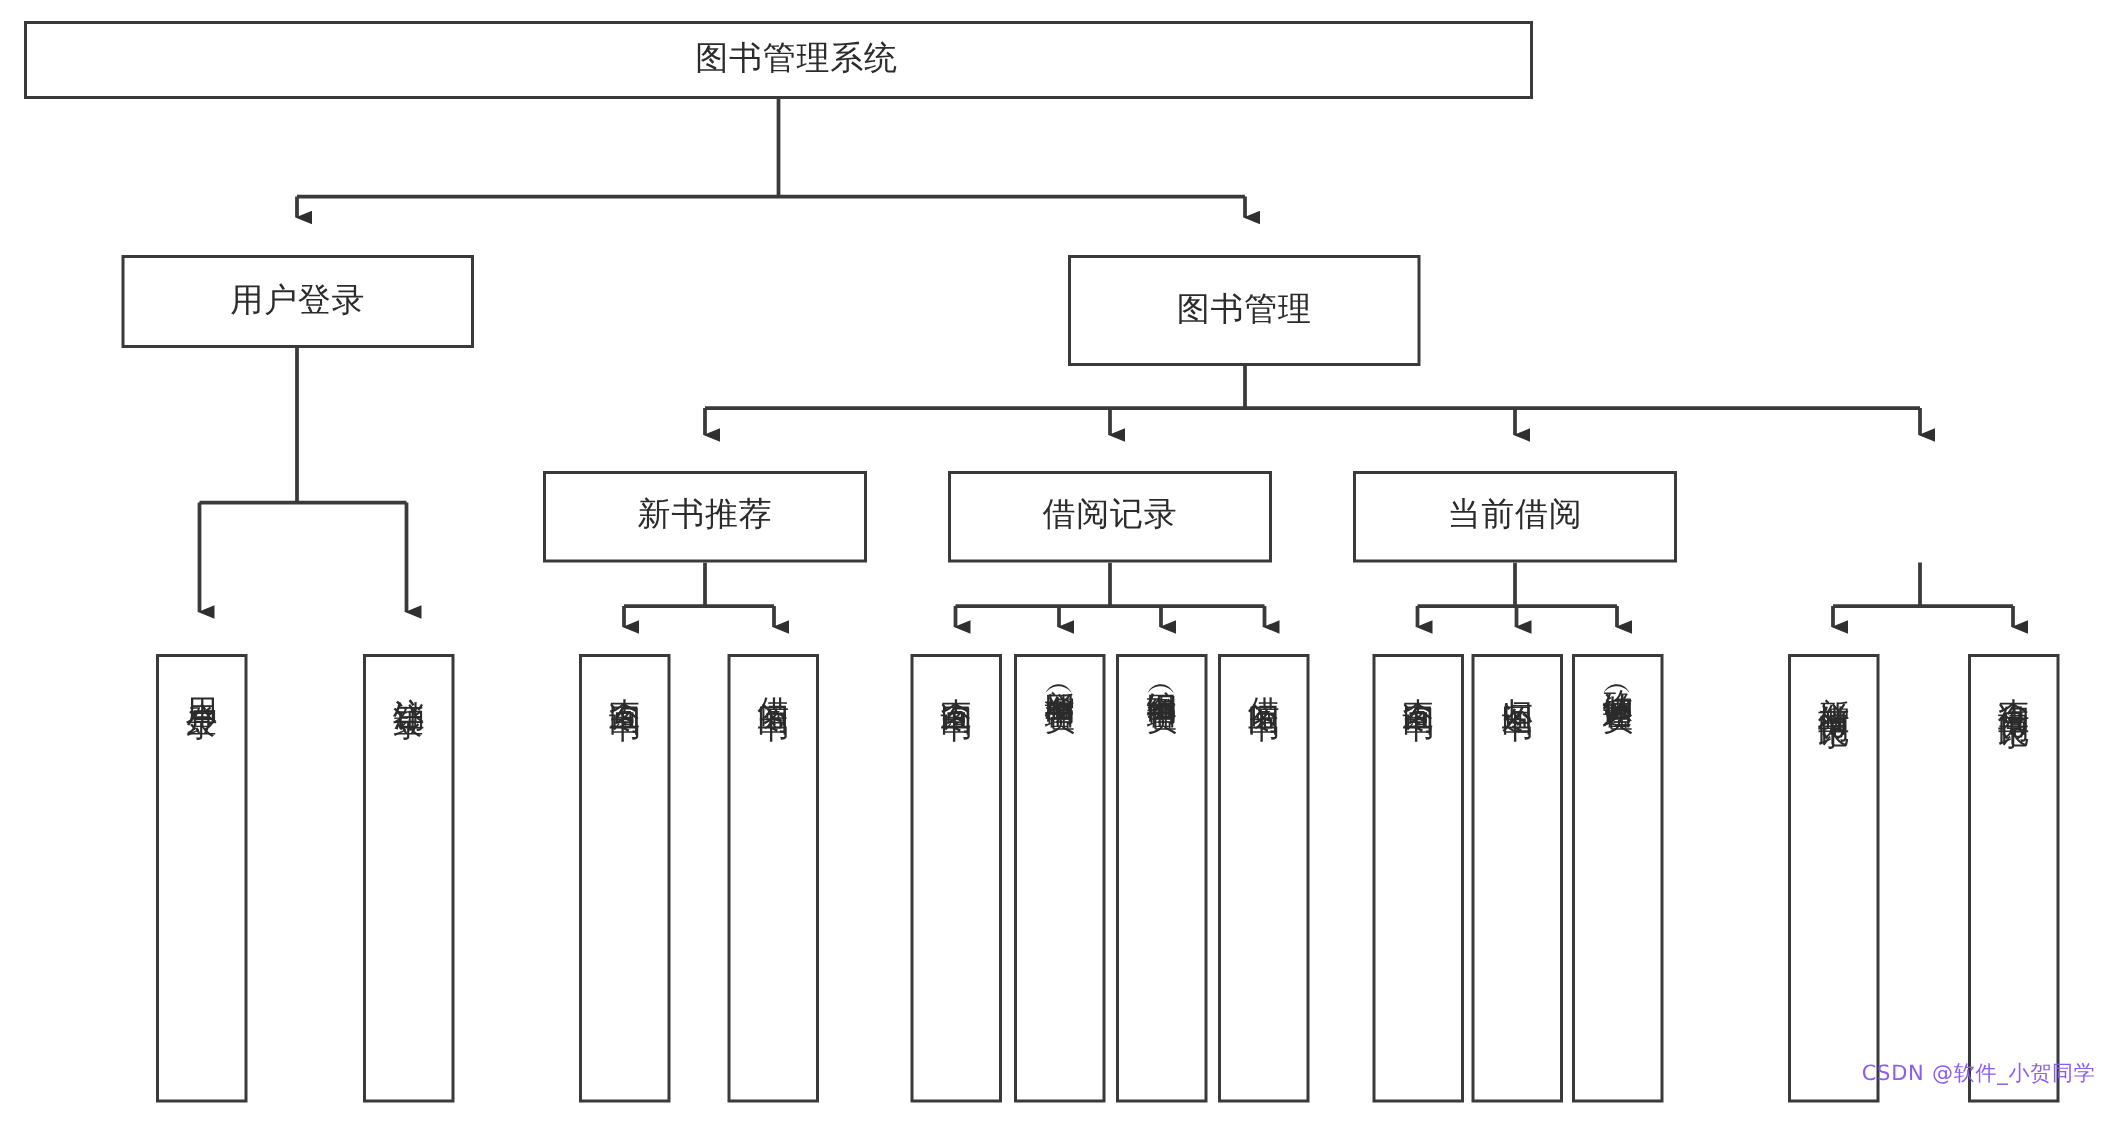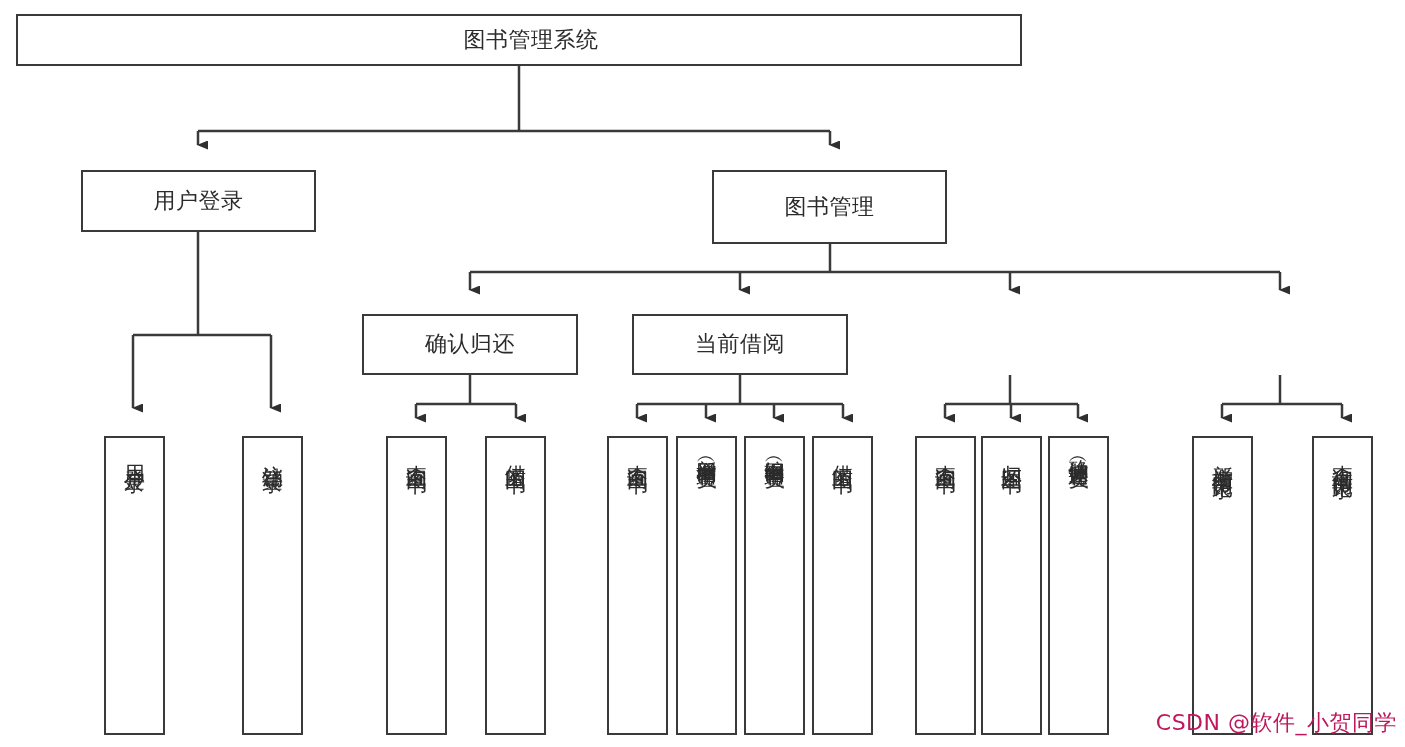--- a/index.html
+++ b/index.html
@@ -56,23 +56,23 @@
   .node.vertical.tall-text {
     padding-top: 6px;
   }
   .node.vertical.tall-text .label {
     font-size: 20px;
     letter-spacing: 1.5px;
   }
   .watermark {
     position: absolute;
     right: 8px;
-    bottom: 9px;
-    font-size: 22px;
-    color: #be185d;
+    bottom: 22px;
+    font-size: 14px;
+    color: #8b5cf6;
     white-space: nowrap;
     letter-spacing: 0.5px;
   }
 </style>
 </head>
 <body>
 
 <div id="diagram-root">
 
   <svg class="edges" viewBox="0 0 1405 747" xmlns="http://www.w3.org/2000/svg">
@@ -130,23 +130,26 @@
   </div>
 
   <div class="node horizontal" style="left:81px; top:170px; width:235px; height:62px;">
     <span class="label">用户登录</span>
   </div>
   <div class="node horizontal" style="left:712px; top:170px; width:235px; height:74px;">
     <span class="label">图书管理</span>
   </div>
 
   <div class="node horizontal" style="left:362px; top:314px; width:216px; height:61px;">
-    <span class="label">确认归还</span>
+    <span class="label">新书推荐</span>
   </div>
   <div class="node horizontal" style="left:632px; top:314px; width:216px; height:61px;">
+    <span class="label">借阅记录</span>
+  </div>
+  <div class="node horizontal" style="left:902px; top:314px; width:216px; height:61px;">
     <span class="label">当前借阅</span>
   </div>
 
   <div class="node vertical" style="left:104px; top:436px; width:61px; height:299px;">
     <span class="label">用户登录</span>
   </div>
   <div class="node vertical" style="left:242px; top:436px; width:61px; height:299px;">
     <span class="label">注销登录</span>
   </div>
   <div class="node vertical" style="left:386px; top:436px; width:61px; height:299px;">

